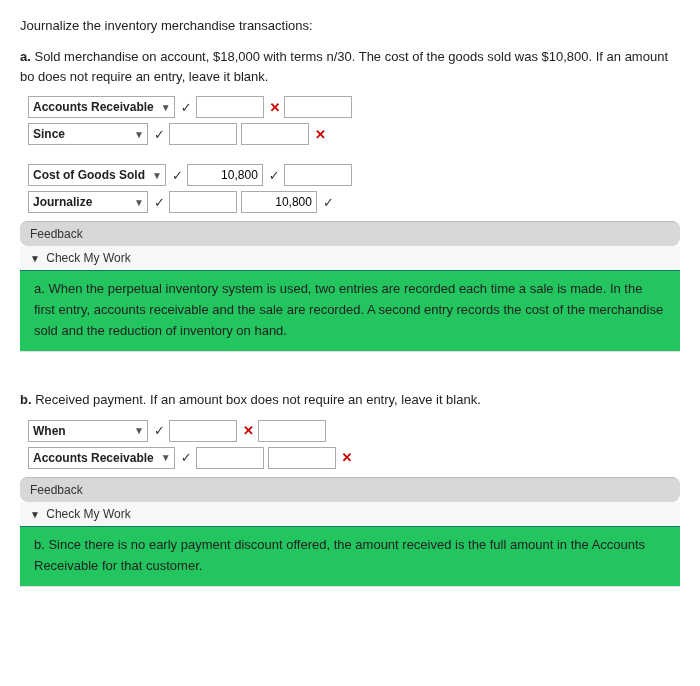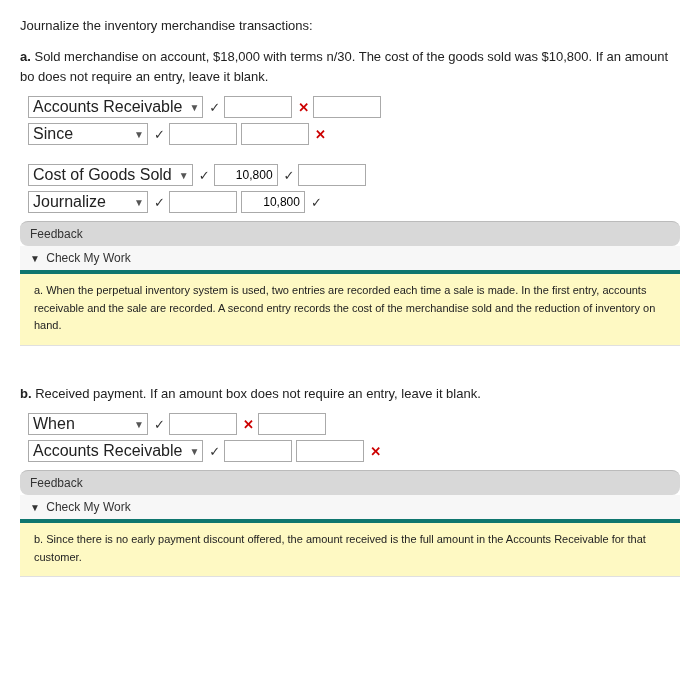--- a/index.html
+++ b/index.html
@@ -45,25 +45,26 @@
     }
     .account-select-container {
       display: flex;
       align-items: center;
       border: 1px solid #aaa;
       background: #fff;
       height: 22px;
       min-width: 120px;
     }
     .account-select-text {
-      font-size: 16px;
+      font-size: 12px;
       padding: 1px 4px;
       flex: 1;
       white-space: nowrap;
       overflow: hidden;
+      font-weight: bold;
     }
     .dropdown-arrow {
       font-size: 10px;
       padding: 0 3px;
       color: #555;
     }
     .check-icon {
       color: #333;
       font-size: 13px;
       margin-left: 2px;
@@ -73,21 +74,21 @@
       background: #fff;
       width: 68px;
       height: 22px;
       font-size: 12px;
       padding: 1px 4px;
       text-align: right;
     }
     .input-box-filled {
       border: 1px solid #aaa;
       background: #fff;
-      width: 64px;
+      width: 76px;
       height: 22px;
       font-size: 12px;
       padding: 1px 4px;
       text-align: right;
     }
     .x-icon {
       color: #cc0000;
       font-size: 13px;
       font-weight: bold;
       margin-left: 2px;
@@ -103,36 +104,36 @@
       padding: 5px 10px;
       font-size: 12px;
       color: #333;
       margin-top: 8px;
       border-radius: 8px;
     }
     .check-my-work {
       font-size: 12px;
       color: #333;
       padding: 5px 10px 5px 10px;
-      border-bottom: 4px solid #0f766e;
+      border-bottom: 1px solid #0f766e;
       background: #f7f7f7;
     }
     .check-my-work-label {
       font-size: 12px;
       color: #333;
       font-weight: normal;
     }
     .triangle {
       font-size: 10px;
       margin-right: 3px;
     }
     .explanation {
-      background: #fef9c3;
+      background: #22c55e;
       padding: 8px 14px 10px 14px;
-      font-size: 11px;
+      font-size: 13px;
       line-height: 1.6;
       border-bottom: 1px solid #e0e0e0;
     }
     .explanation p {
       margin: 0;
     }
     .spacer {
       height: 14px;
     }
     .entries-section {

